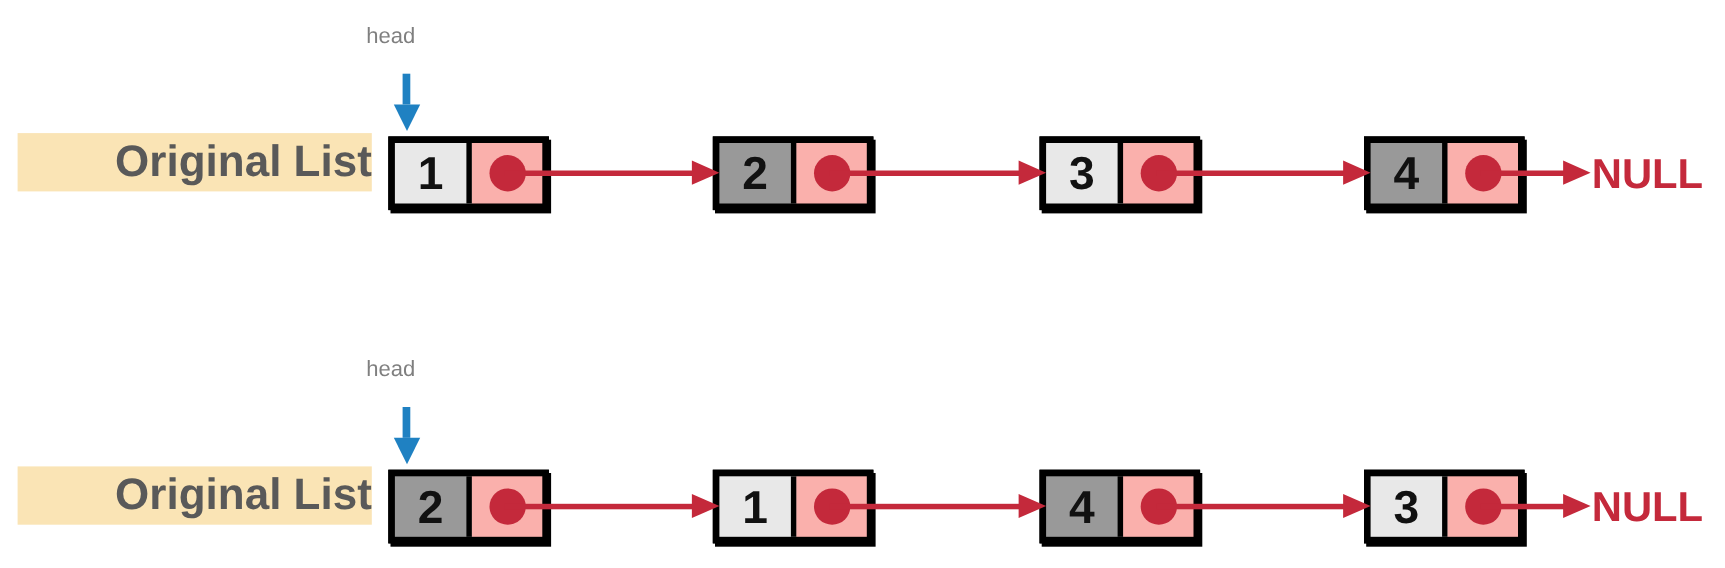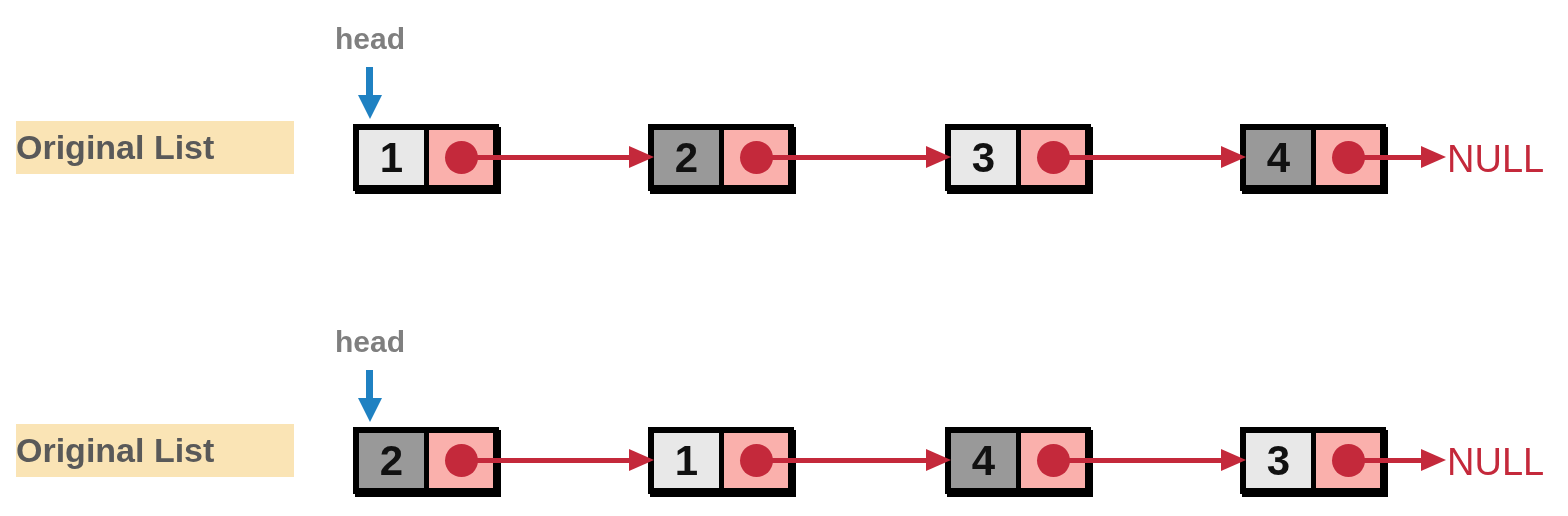--- a/index.html
+++ b/index.html
@@ -6,29 +6,29 @@
   .canvas{
     position:relative;
     width:1568px;height:516px;
     background:#ffffff;
     overflow:hidden;
     font-family:"Liberation Sans", sans-serif;
   }
   .row{position:absolute;left:0;width:1568px;height:213px;}
 
   .list-title{
-    position:absolute;left:16px;top:121px;width:278px;height:53px;
+    position:absolute;left:16px;top:121px;width:322px;height:53px;
     background:var(--label-bg);
     color:var(--label-text);
-    font-weight:bold;font-size:34px;line-height:53px;text-align:left;
+    font-weight:bold;font-size:40px;line-height:53px;text-align:right;
   }
   .head-label{
     position:absolute;left:333px;top:22px;width:74px;
     color:var(--head-text);
-    font-weight:bold;font-size:30px;text-align:center;
+    font-weight:normal;font-size:20px;text-align:left;
   }
   .head-arrow{position:absolute;left:358px;top:67px;width:24px;height:52px;}
   .head-arrow .shaft{
     position:absolute;left:8px;top:0;width:7px;height:28px;
     background:var(--head-arrow-blue);
   }
   .head-arrow .tip{
     position:absolute;left:0;top:28px;width:0;height:0;
     border-left:12px solid transparent;border-right:12px solid transparent;
     border-top:24px solid var(--head-arrow-blue);
@@ -58,21 +58,21 @@
   }
   .conn .tri{
     position:absolute;right:0;top:0;width:0;height:0;
     border-top:11px solid transparent;border-bottom:11px solid transparent;
     border-left:25px solid var(--link-red);
   }
 
   .null-label{
     position:absolute;left:1447px;top:140px;
     color:var(--link-red);
-    font-weight:normal;font-size:38px;line-height:38px;
+    font-weight:bold;font-size:38px;line-height:38px;
   }
 </style>
 </head>
 <body>
 
 <div class="canvas">
 
   <div class="row" style="top:0px">
     <div class="list-title">Original List</div>
 

